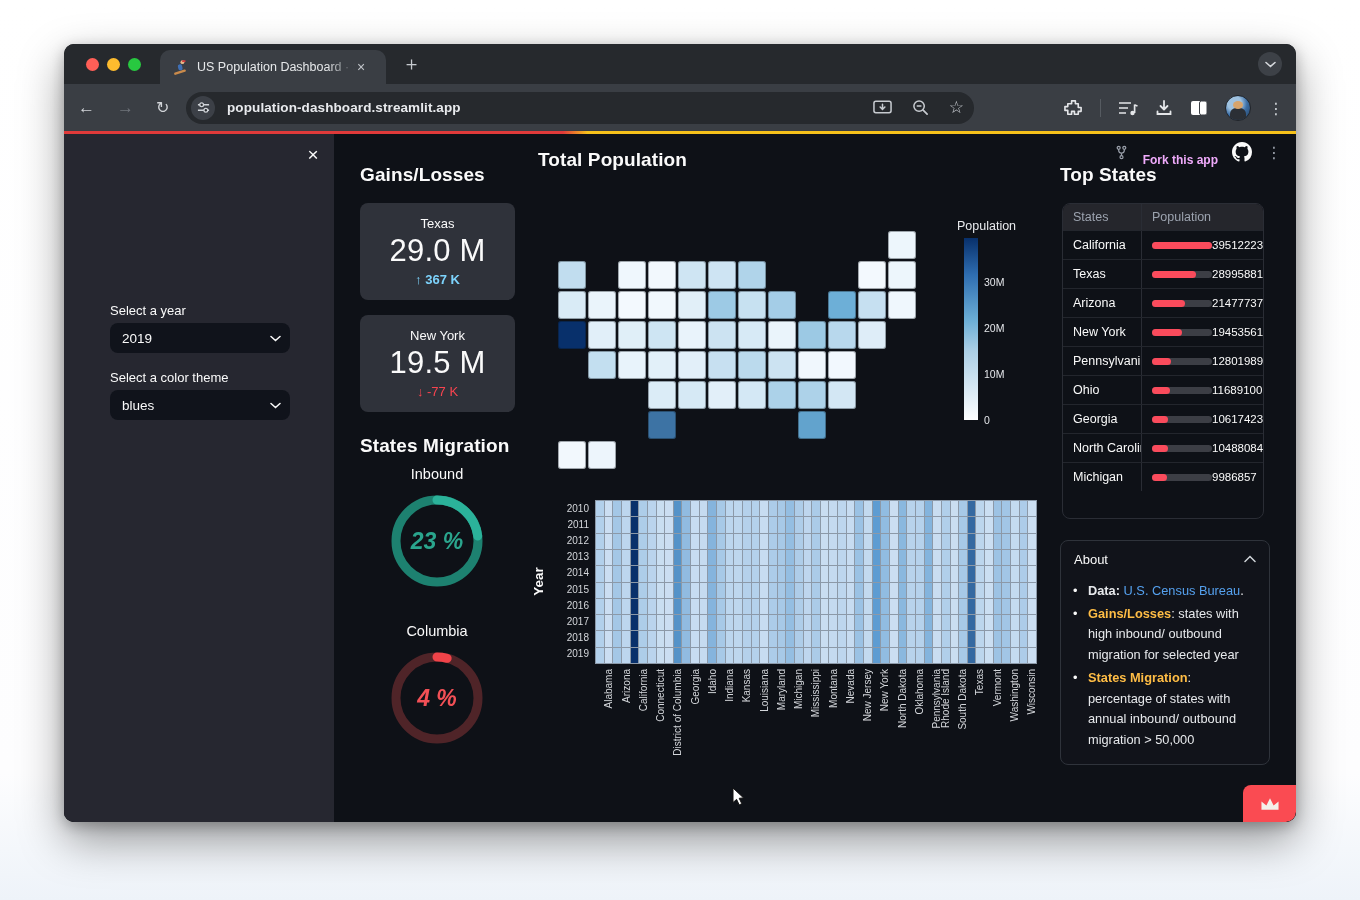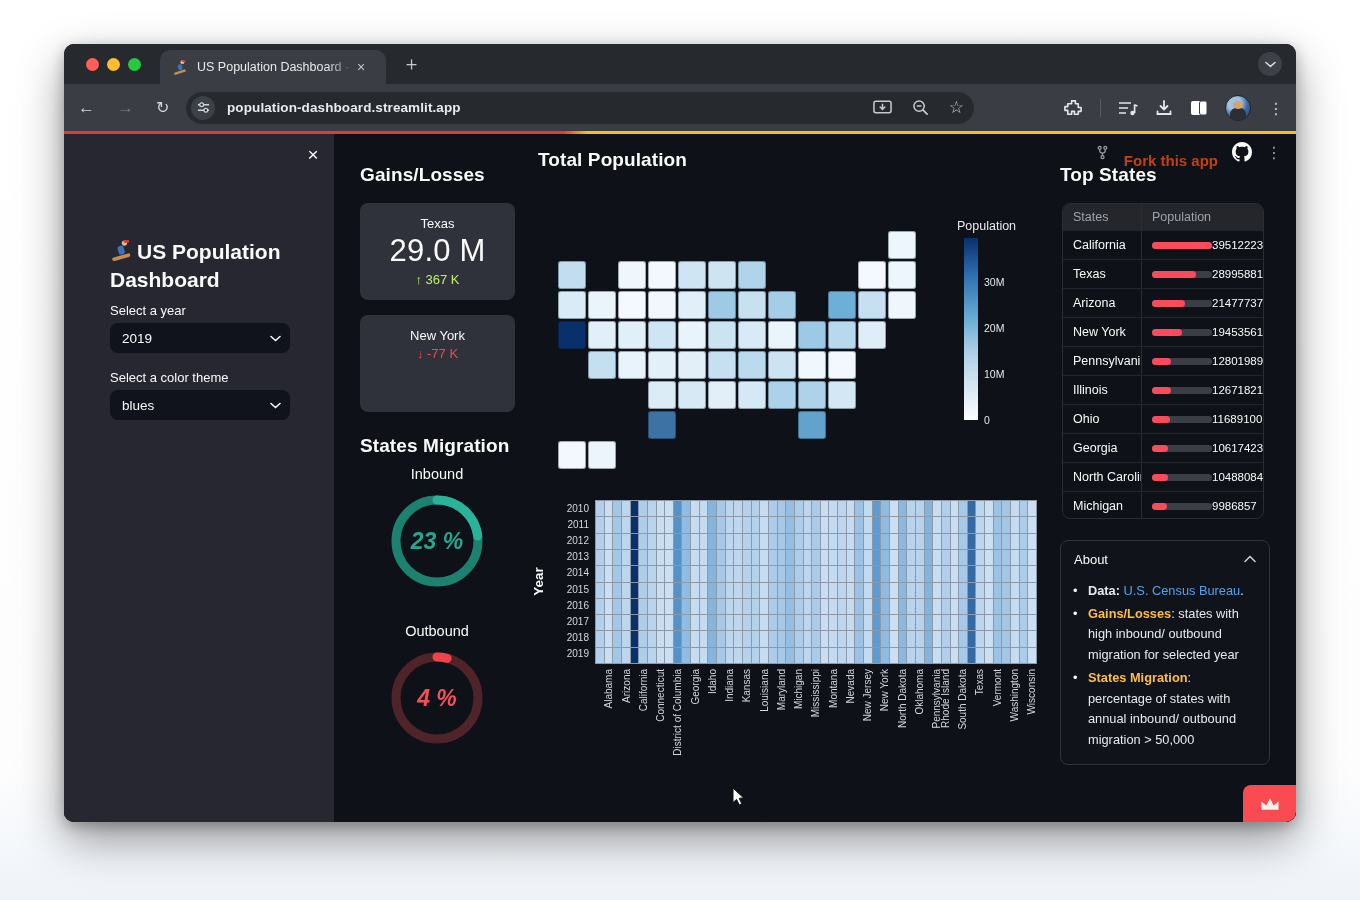--- a/index.html
+++ b/index.html
@@ -37,21 +37,21 @@
   .sb-label{position:absolute;left:46px;font-size:13px;color:#fafafa;}
   .select{position:absolute;left:46px;width:180px;height:30px;background:#10131b;border-radius:8px;display:flex;align-items:center;}
   .select span{margin-left:12px;font-size:13.5px;color:#fafafa;}
   .select svg{position:absolute;right:9px;}
   .h2{position:absolute;font-size:19px;font-weight:700;color:#fafafa;letter-spacing:.1px;}
   
   .card{position:absolute;left:296px;width:155px;height:97px;background:#2f323a;border-radius:8px;text-align:center;}
   .card .m-label{margin-top:13px;font-size:13px;color:#fafafa;}
   .card .m-value{margin-top:2px;font-size:31px;font-weight:500;color:#fafafa;letter-spacing:.2px;}
   .card .m-delta{margin-top:3px;font-size:13px;}
-  .delta-up{color:#bef264;} .delta-down{color:#f8444f;}
+  .delta-up{color:#7dd3fc;font-weight:bold;} .delta-down{color:#f8444f;}
   
   .donut-label{position:absolute;width:140px;text-align:center;font-size:14.5px;color:#fafafa;}
   .donut-text{font-style:italic;font-weight:700;font-size:23px;}
   
   .tile{position:absolute;width:28px;height:28px;border-radius:3px;box-shadow:inset 0 0 0 1px rgba(10,14,20,.35);}
   .legend-title{position:absolute;font-size:12.5px;color:#e8eaed;}
   .cbar{position:absolute;width:14px;background:linear-gradient(to top,#fdfeff 0%,#abcfe6 38%,#6baed6 55%,#2e6db0 80%,#08306b 100%);}
   .cbar-tick{position:absolute;font-size:10.5px;color:#e4e6ea;}
   
   .hm{position:absolute;display:grid;gap:1px;background:#8c99a8;border:1px solid #8c99a8;}
@@ -73,21 +73,21 @@
   .about{position:absolute;left:996px;top:409px;width:210px;height:225px;border:1px solid #2f333b;border-radius:8px;background:#11131a;box-sizing:border-box;}
   .about-head{display:flex;align-items:center;height:36px;padding:0 13px;font-size:13px;color:#fafafa;}
   .about-body{padding:2px 12px 0 10px;}
   .about li{position:relative;list-style:none;padding-left:17px;font-size:12.8px;line-height:1.62;color:#e7e9ec;margin-bottom:2px;}
   .about li::before{content:"\2022";position:absolute;left:2px;color:#fafafa;}
   .seg-link{color:#55a1ef;}
   .seg-orange{color:#ffbd45;font-weight:700;}
   .seg-bold{font-weight:700;text-align:right;}
   
   .appbar{position:absolute;right:14px;top:9px;display:flex;align-items:center;gap:14px;height:24px;}
-  .fork-label{font-size:15px;font-weight:600;color:#c2410c;margin-top:16px;}
+  .fork-label{font-size:12px;font-weight:600;color:#f0abfc;margin-top:16px;}
   .crown-badge{position:absolute;right:0;bottom:0;width:53px;height:37px;background:#fa4b52;border-radius:8px 0 10px 0;display:flex;align-items:center;justify-content:center;}
   .cursor{position:absolute;pointer-events:none;z-index:50;}
 </style>
 </head>
 <body>
 
 <div class="stage">
   <div class="window">
 
     <div class="tabstrip">
@@ -180,28 +180,20 @@
           </svg>
         <span class="fork-label">Fork this app</span>
         <svg width="20" height="20" viewBox="0 0 16 16">
             <path fill="#fafafa" d="M8 0C3.58 0 0 3.58 0 8c0 3.54 2.29 6.53 5.47 7.59.4.07.55-.17.55-.38 0-.19-.01-.82-.01-1.49-2.01.37-2.53-.49-2.69-.94-.09-.23-.48-.94-.82-1.13-.28-.15-.68-.52-.01-.53.63-.01 1.08.58 1.23.82.72 1.21 1.87.87 2.33.66.07-.52.28-.87.51-1.07-1.78-.2-3.64-.89-3.64-3.95 0-.87.31-1.59.82-2.15-.08-.2-.36-1.02.08-2.12 0 0 .67-.21 2.2.82.64-.18 1.32-.27 2-.27s1.36.09 2 .27c1.53-1.04 2.2-.82 2.2-.82.44 1.1.16 1.92.08 2.12.51.56.82 1.27.82 2.15 0 3.07-1.87 3.75-3.65 3.95.29.25.54.73.54 1.48 0 1.07-.01 1.93-.01 2.2 0 .21.15.46.55.38A8.01 8.01 0 0 0 16 8c0-4.42-3.58-8-8-8z"></path>
           </svg>
         <span class="kebab" style="color:#9aa0ab">⋮</span>
       </div>
 
       <div class="sidebar">
         <div class="sb-close">×</div>
-        <div class="sb-title">
-          <svg width="23" height="23" viewBox="0 0 18 18" style="vertical-align:-3px;margin-right:4px">
-            <rect x="1.5" y="12.8" width="14.5" height="2.8" rx="1.4" transform="rotate(-16 9 14)" fill="#c98a4b"></rect>
-            <rect x="6.3" y="5.2" width="5" height="7" rx="2.2" transform="rotate(-14 9 9)" fill="#3f6fb5"></rect>
-            <circle cx="11.3" cy="3.2" r="2.1" fill="#e8b88a"></circle>
-            <rect x="10.6" y="0.8" width="4.4" height="2.1" rx="1" fill="#d43d3d"></rect>
-          </svg><span>US Population Dashboard</span>
-        </div>
         <div class="sb-label" style="top:169px">Select a year</div>
         <div class="select" style="top:189px">
           <span>2019</span>
           <svg width="11" height="7" viewBox="0 0 11 7">
               <polyline points="1,1.5 5.5,5.5 10,1.5" fill="none" stroke="#fafafa" stroke-width="1.5" stroke-linecap="round"></polyline>
             </svg>
         </div>
         <div class="sb-label" style="top:236px">Select a color theme</div>
         <div class="select" style="top:256px">
           <span>blues</span>
@@ -212,31 +204,32 @@
       </div>
 
       <div class="h2" style="left:296px;top:33px">Gains/Losses</div>
       <div class="card" style="top:72px">
         <div class="m-label">Texas</div>
         <div class="m-value">29.0 M</div>
         <div class="m-delta delta-up"><span>↑</span> <span>367 K</span></div>
       </div>
       <div class="card" style="top:184px">
         <div class="m-label">New York</div>
+        <div class="m-value">19.5 M</div>
         <div class="m-delta delta-down"><span>↓</span> <span>-77 K</span></div>
       </div>
 
       <div class="h2" style="left:296px;top:304px">States Migration</div>
       <div class="donut-label" style="left:303px;top:335px">Inbound</div>
       <svg id="donut0" width="100" height="100" viewBox="0 0 100 100" style="position:absolute;left:323px;top:360px">
           <circle cx="50" cy="50" r="41" fill="none" stroke="#1d8170" stroke-width="9"></circle>
           <circle cx="50" cy="50" r="41" fill="none" stroke="#2bb29a" stroke-width="9" stroke-linecap="round" stroke-dasharray="59.3 198.4" transform="rotate(-90 50 50)"></circle>
           <text x="50" y="58" text-anchor="middle" fill="#2aa58d" class="donut-text" font-style="italic" font-weight="700" font-size="23">23 %</text>
         </svg>
-      <div class="donut-label" style="left:303px;top:492px">Outbound</div>
+      <div class="donut-label" style="left:303px;top:492px">Columbia</div>
       <svg id="donut1" width="100" height="100" viewBox="0 0 100 100" style="position:absolute;left:323px;top:517px">
           <circle cx="50" cy="50" r="41" fill="none" stroke="#4f2428" stroke-width="9"></circle>
           <circle cx="50" cy="50" r="41" fill="none" stroke="#f04349" stroke-width="9" stroke-linecap="round" stroke-dasharray="10.3 247.3" transform="rotate(-90 50 50)"></circle>
           <text x="50" y="58" text-anchor="middle" fill="#f25056" class="donut-text" font-style="italic" font-weight="700" font-size="23">4 %</text>
         </svg>
 
       <div class="h2" style="left:474px;top:18px">Total Population</div>
       <div id="tilemap">
           <div class="tile" title="Alabama" style="left: 674px; top: 250px; background: rgb(212, 232, 245);"></div>
           <div class="tile" title="Alaska" style="left: 494px; top: 310px; background: rgb(242, 248, 253);"></div>
@@ -900,29 +893,20 @@
             <div class="t-row">
               <div class="t-c1">Pennsylvania</div>
               <div class="t-c2" style="border-left:1px solid #2a2d35">
                 <div class="bar-track">
                   <div class="bar-fill" style="width:19.4px;background:#fa4b5c"></div>
                 </div>
                 <span class="t-val">12801989</span>
               </div>
             </div>
             <div class="t-row">
-              <div class="t-c1">Illinois</div>
-              <div class="t-c2" style="border-left:1px solid #2a2d35">
-                <div class="bar-track">
-                  <div class="bar-fill" style="width:19.2px;background:#fa4b5c"></div>
-                </div>
-                <span class="t-val">12671821</span>
-              </div>
-            </div>
-            <div class="t-row">
               <div class="t-c1">Ohio</div>
               <div class="t-c2" style="border-left:1px solid #2a2d35">
                 <div class="bar-track">
                   <div class="bar-fill" style="width:17.8px;background:#fa4b5c"></div>
                 </div>
                 <span class="t-val">11689100</span>
               </div>
             </div>
             <div class="t-row">
               <div class="t-c1">Georgia</div>

